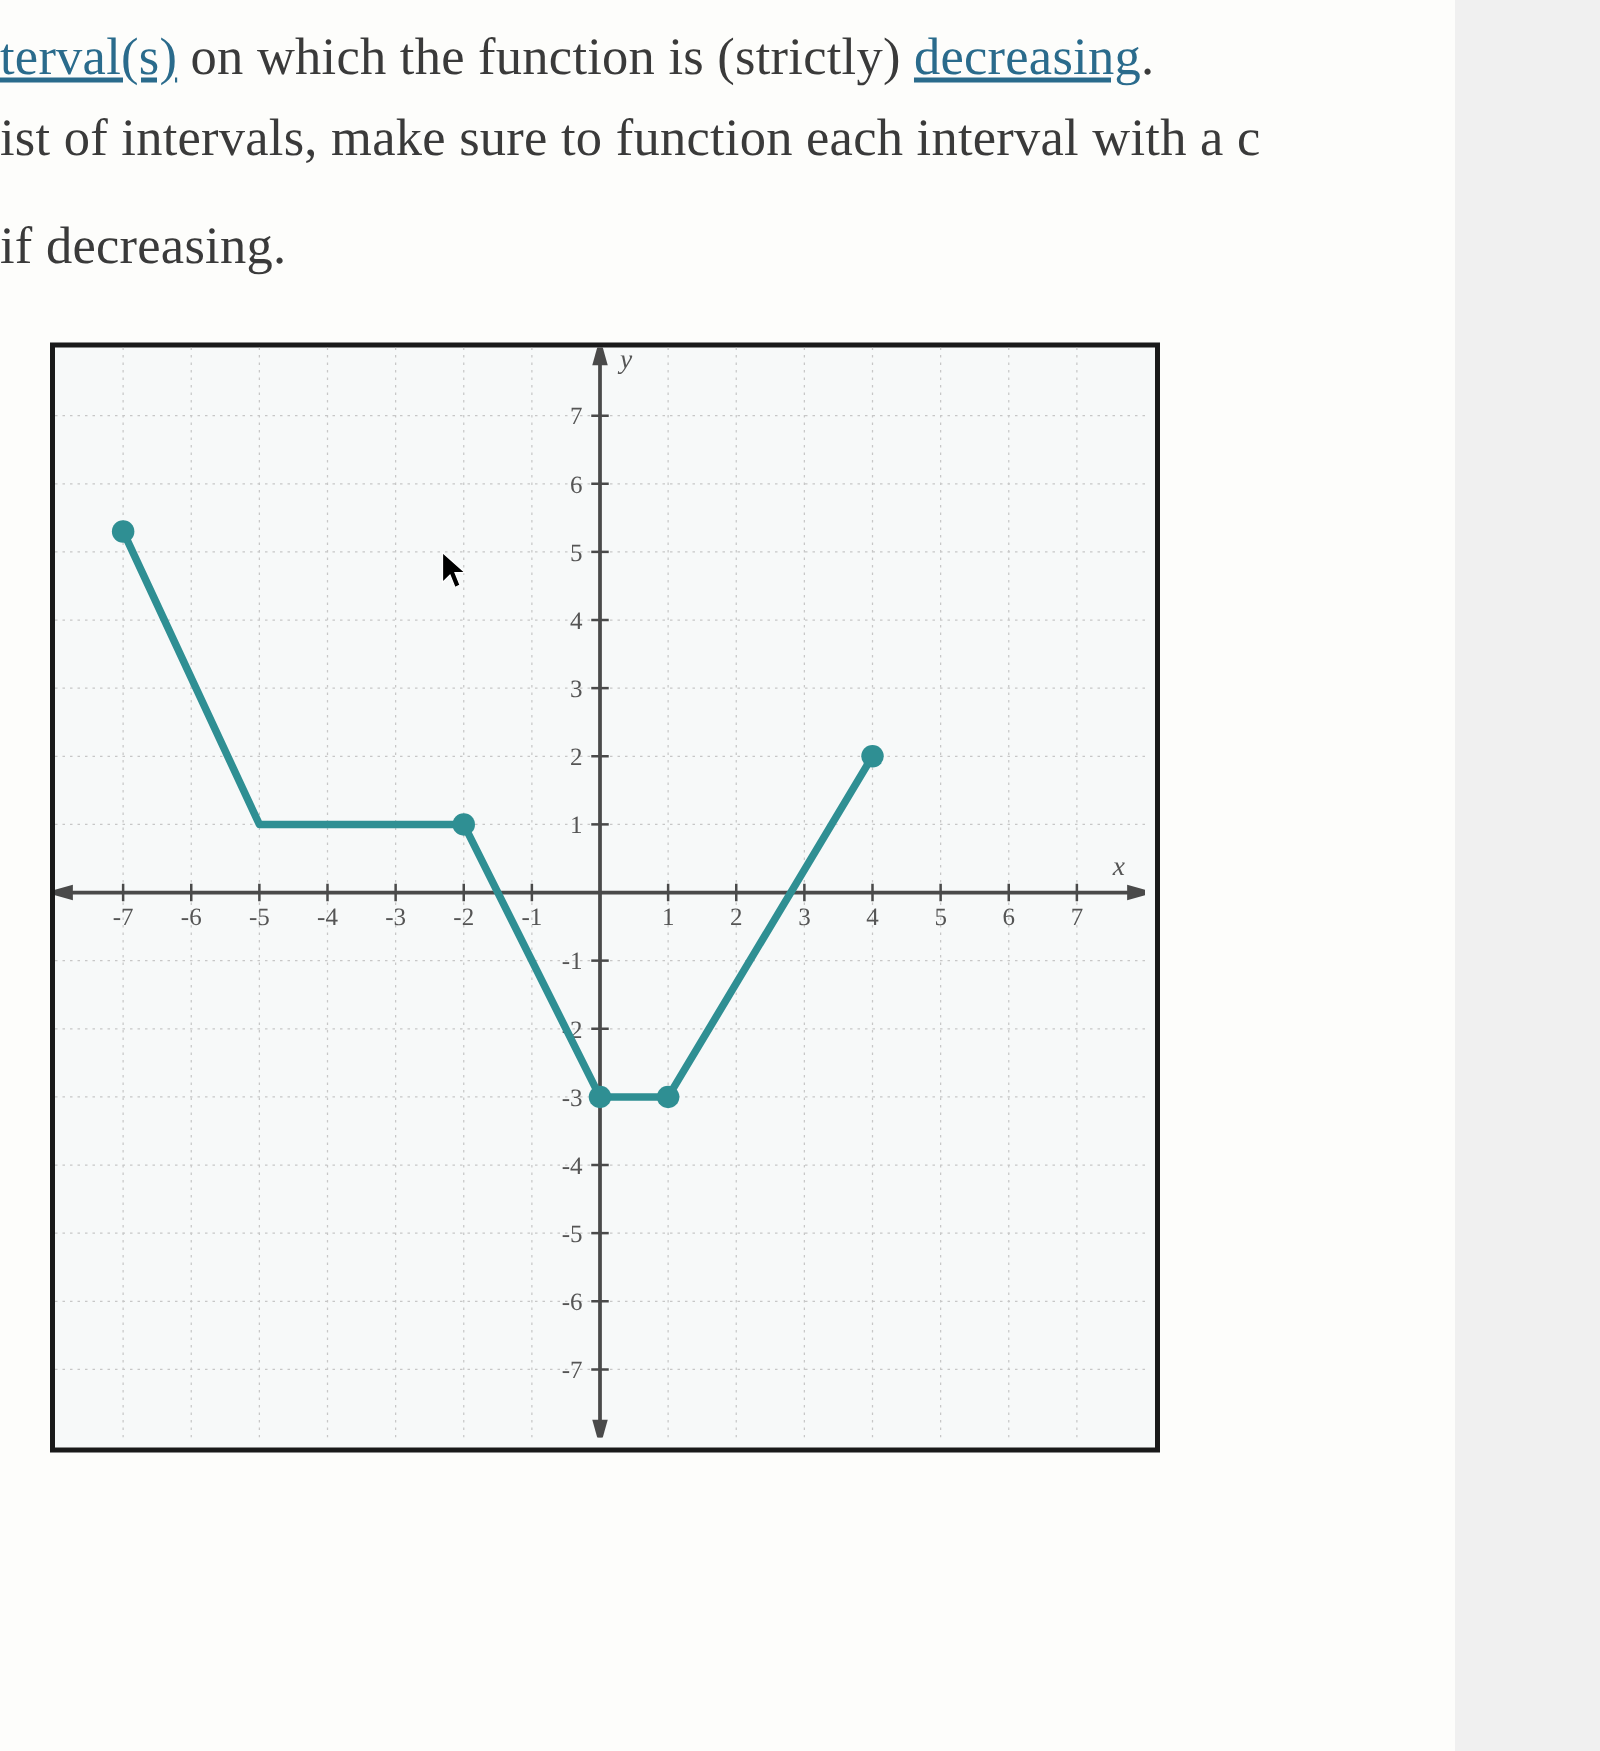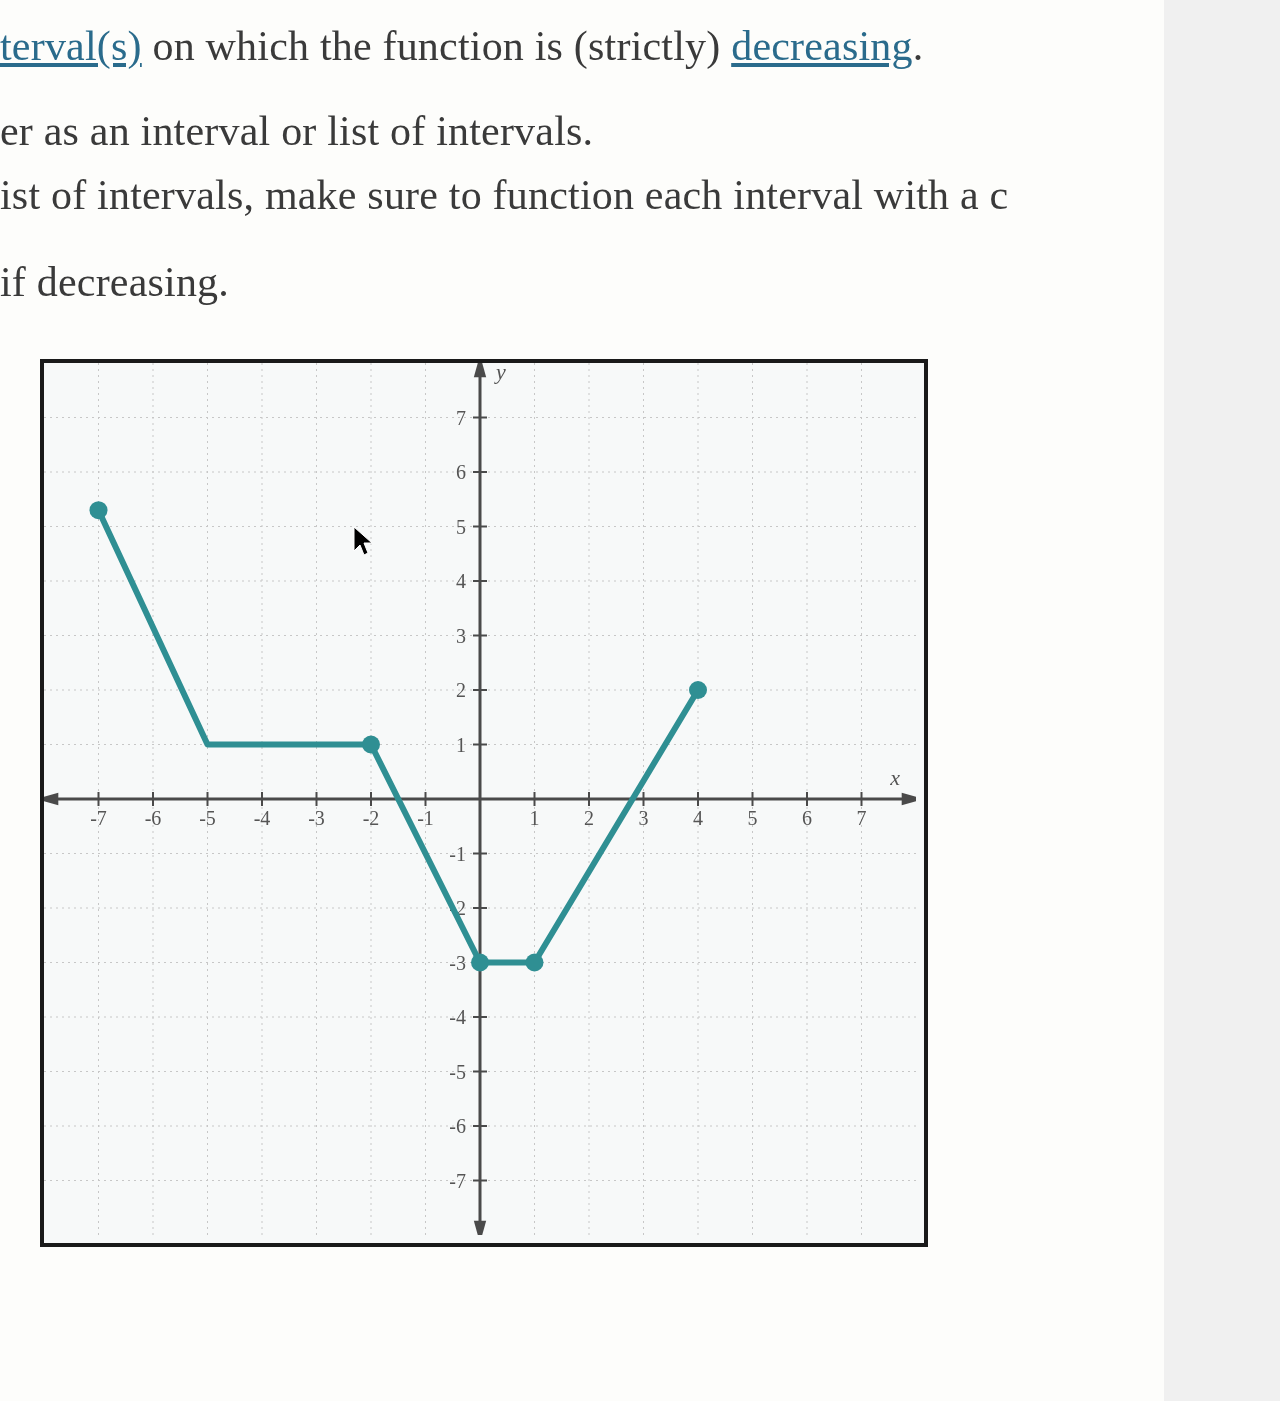--- a/index.html
+++ b/index.html
@@ -12,21 +12,20 @@
 </style>
 </head>
 <body>
 
 <div class="page">
 
   <p class="txt">
     <span class="lnk">terval(s)</span><span> on which the function is (strictly) </span><span class="lnk">decreasing</span><span>.</span>
   </p>
 
-  <p class="txt" style="margin-top:28px">er as an interval or list of intervals.</p>
   <p class="txt" style="margin-top:-6px">ist of intervals, make sure to function each interval with a c</p>
 
   <p class="txt" style="margin-top:30px">if decreasing.</p>
 
   <div class="chart-wrap">
     <svg id="chart-svg" width="872" height="872" viewBox="0 0 872 872">
         <line x1="54.5" y1="0" x2="54.5" y2="872" stroke="#c7c7c7" stroke-width="1" stroke-dasharray="2 4"></line>
         <line x1="109" y1="0" x2="109" y2="872" stroke="#c7c7c7" stroke-width="1" stroke-dasharray="2 4"></line>
         <line x1="163.5" y1="0" x2="163.5" y2="872" stroke="#c7c7c7" stroke-width="1" stroke-dasharray="2 4"></line>
         <line x1="218" y1="0" x2="218" y2="872" stroke="#c7c7c7" stroke-width="1" stroke-dasharray="2 4"></line>

